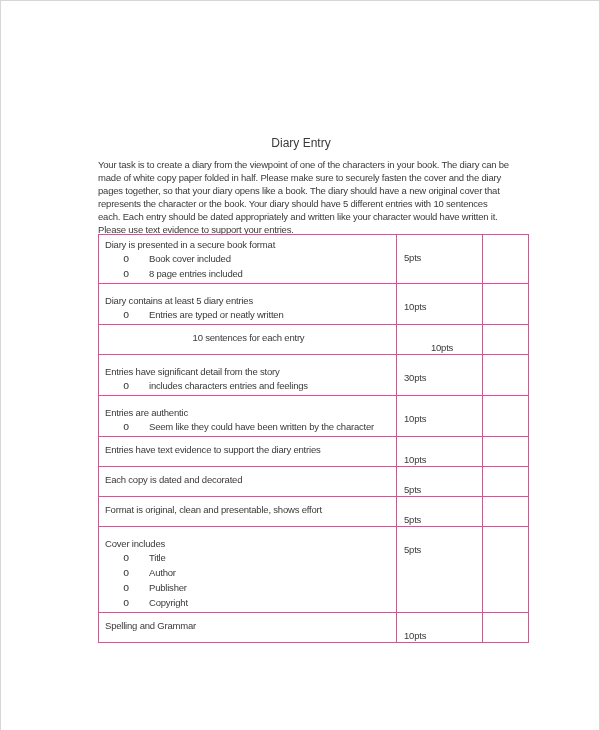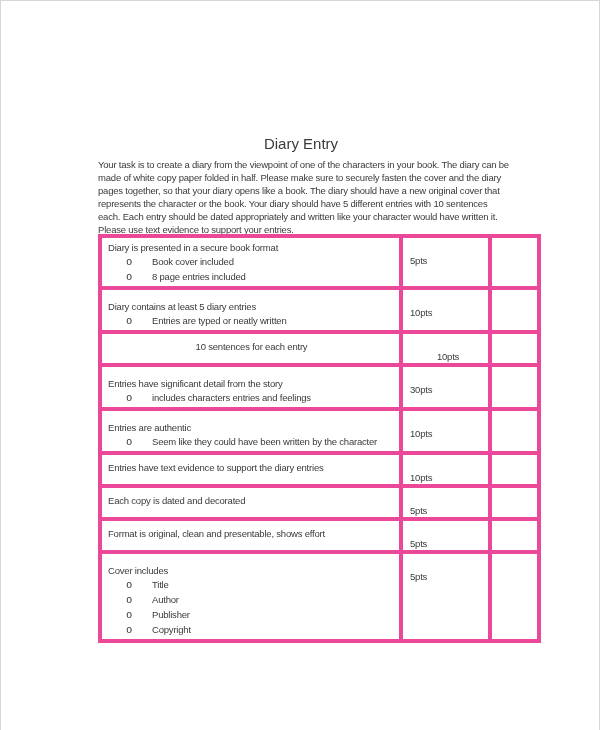--- a/index.html
+++ b/index.html
@@ -10,34 +10,34 @@
     background:#ffffff;
     border:1px solid #d6d6d6;
     border-bottom:none;
     font-family:"Liberation Sans", sans-serif;
     color:#3a3a3a;
     overflow:hidden;
   }
   .title {
     position:absolute; top:136px; left:96px; width:408px;
     text-align:center;
-    font-size:15px; line-height:13px;
+    font-size:12px; line-height:13px;
   }
   .intro {
     position:absolute; top:157px; left:97px; width:411px;
     font-size:9.5px; line-height:13px; letter-spacing:-0.2px;
     text-align:left;
   }
   table.rubric {
     position:absolute; top:233px; left:97px;
     width:406px;
     border-collapse:collapse; table-layout:fixed;
   }
   table.rubric td {
-    border:4px solid #ec4899;
+    border:1px solid #ec4899;
     vertical-align:top;
     font-size:9.5px; line-height:13px; letter-spacing:-0.2px;
     overflow:hidden;
   }
   td.crit  { width:287px; padding:6px 4px 2px 6px; }
   td.pts   { width:76px;  vertical-align:middle; padding:16px 2px 0 7px; }
   td.score { width:43px; }
   tr.pt-xs td.crit { padding-top:3px; }
   tr.pt-lg td.crit { padding-top:10px; }
   tr.h44 { height:44px; } tr.h37 { height:37px; } tr.h38 { height:38px; }
@@ -168,18 +168,25 @@
           </div>
           <div class="bullet">
             <span class="glyph">o</span>
             <span>Copyright</span>
           </div>
         </td>
         <td class="pts">5pts</td>
         <td class="score"></td>
       </tr>
 
+      <tr class="h22">
+        <td class="crit">
+          <div>Spelling and Grammar</div>
+        </td>
+        <td class="pts">10pts</td>
+        <td class="score"></td>
+      </tr>
 
 
     </tbody>
   </table>
 
 </div>
 
 </body></html>

